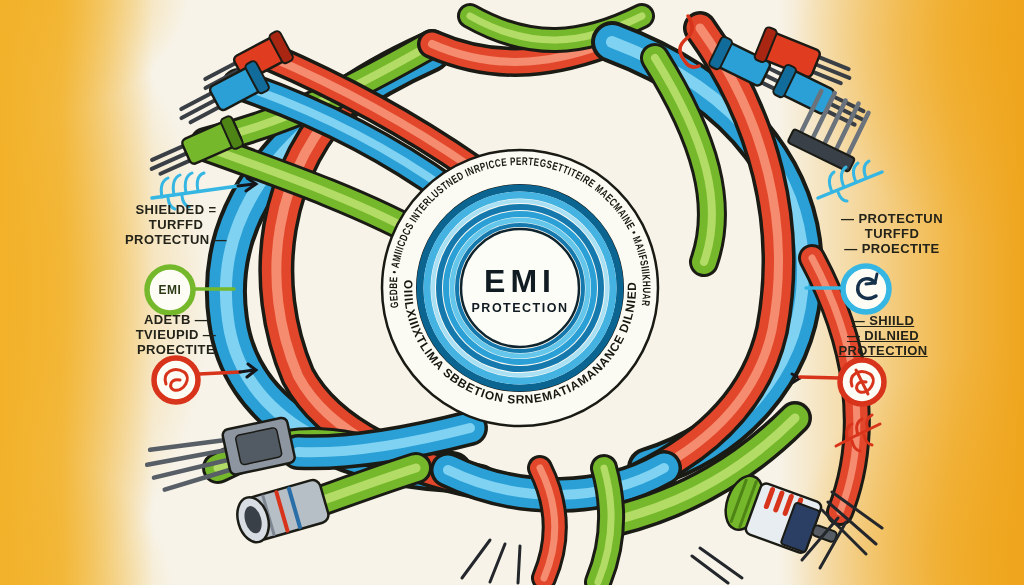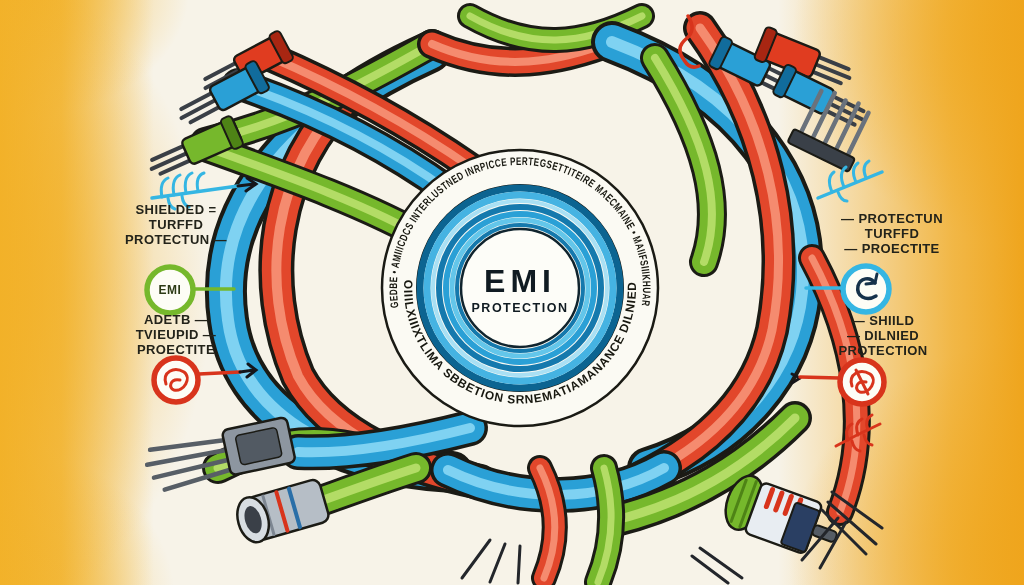--- a/index.html
+++ b/index.html
@@ -348,19 +348,19 @@
     <span>TVIEUPID —</span>
     <span>PROECTITE</span>
   </div>
 
   <div class="label" style="left:822px;top:212px;width:140px;">
     <span>— PROTECTUN</span>
     <span>TURFFD</span>
     <span>— PROECTITE</span>
   </div>
 
-  <div class="label" style="left:818px;top:314px;width:130px;">
+  <div class="label" style="left:818px;top:314px;width:130px;text-decoration:underline;">
     <span>— SHIILD</span>
     <span>— DILNIED</span>
     <span>PROTECTION</span>
   </div>
 
 </div>
 
 </body></html>

